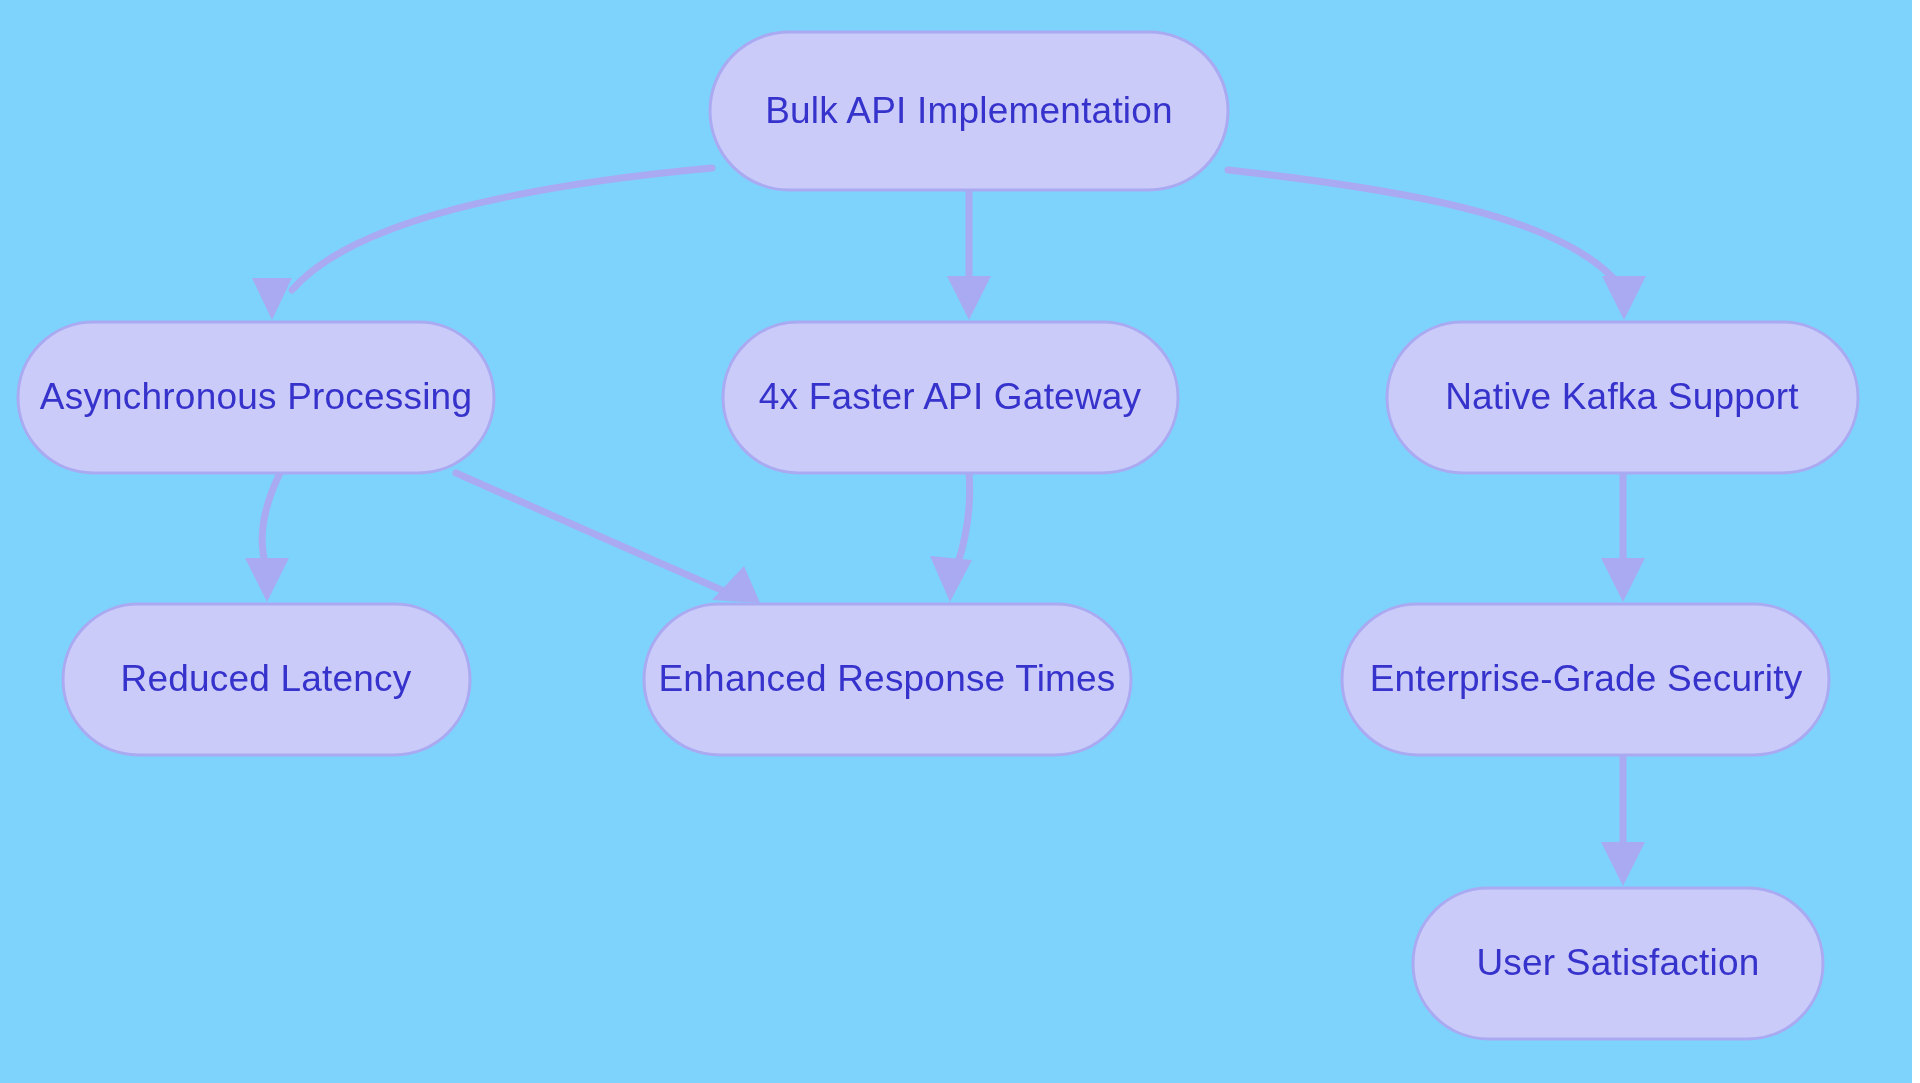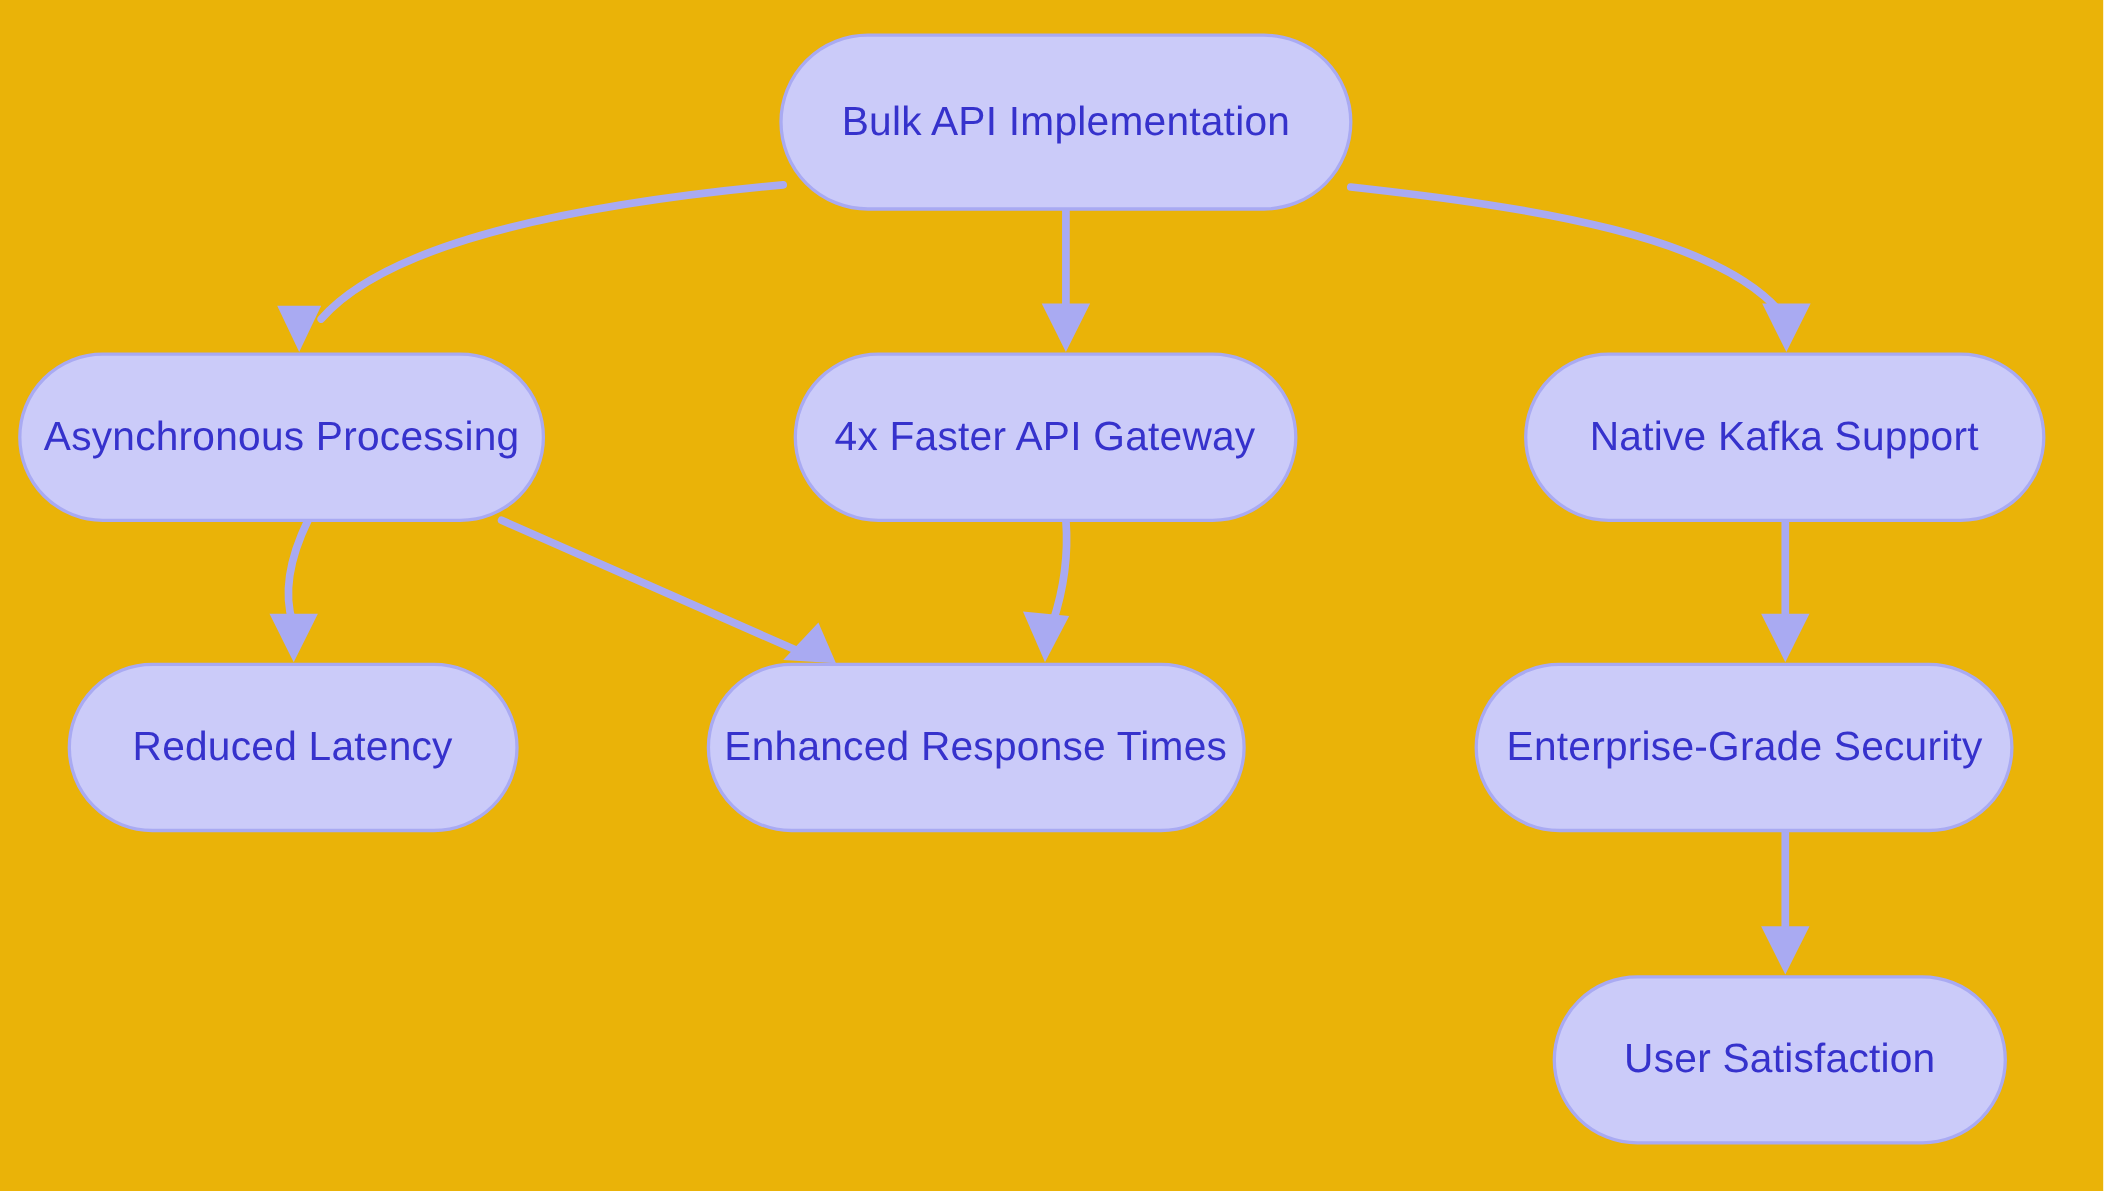--- a/index.html
+++ b/index.html
@@ -10,21 +10,21 @@
   body {
     width: 1920px;
     height: 1083px;
     overflow: hidden;
     font-family: "Liberation Sans", sans-serif;
   }
   #flowchart-root {
     position: relative;
     width: 1912px;
     height: 1083px;
-    background: #eab308;
+    background: #7dd3fc;
   }
   svg#flow-svg {
     position: absolute;
     top: 0;
     left: 0;
     width: 1920px;
     height: 1083px;
     display: block;
   }
   .node-shape {

